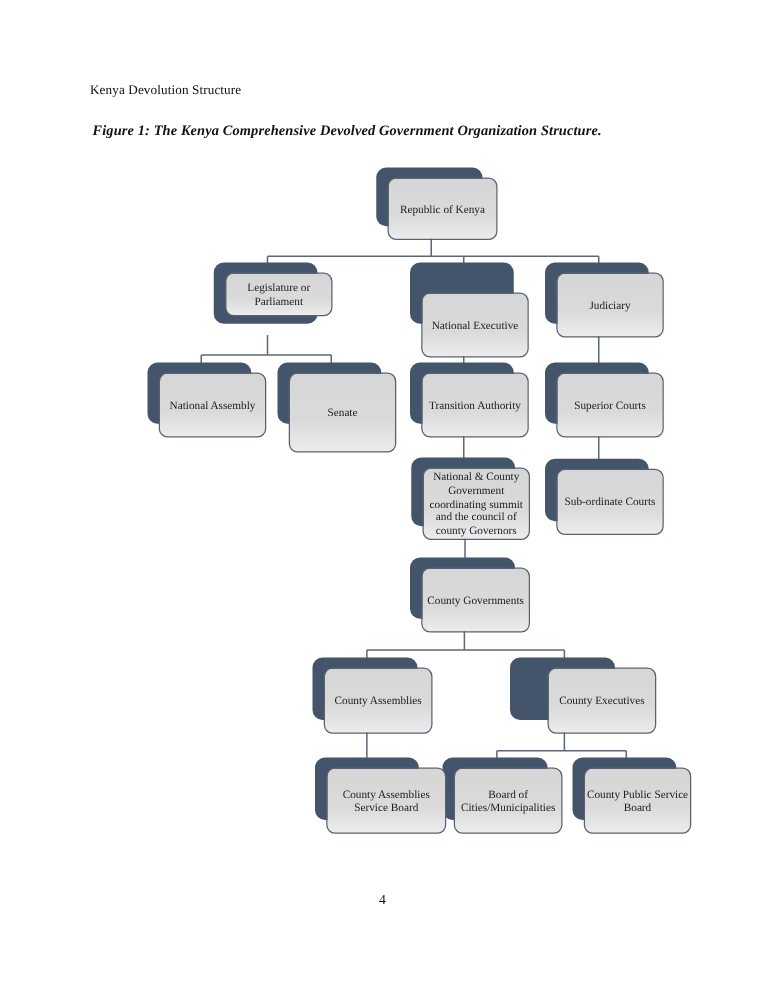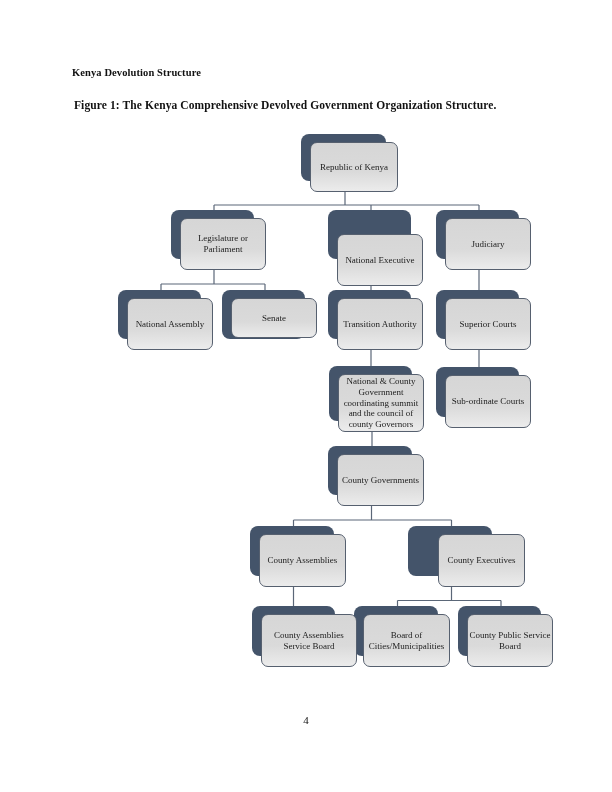--- a/index.html
+++ b/index.html
@@ -6,25 +6,25 @@
   .page{
     position:relative;
     width:612px;height:792px;
     background:#ffffff;
     font-family:"Liberation Serif","DejaVu Serif",serif;
     color:#111;
     overflow:hidden;
   }
   .doc-heading{
     position:absolute;left:72px;top:67px;
-    font-size:10.5px;font-weight:bold;letter-spacing:.1px;
+    font-size:10.5px;font-weight:normal;letter-spacing:.1px;
   }
   .figure-caption{
     position:absolute;left:74px;top:99px;
-    font-size:11.5px;font-weight:bold;letter-spacing:.1px;
+    font-size:11.5px;font-weight:bold;font-style:italic;letter-spacing:.1px;
   }
   .page-number{
     position:absolute;left:0;top:714px;width:612px;
     text-align:center;font-size:11px;
   }
   #org-chart{position:absolute;left:0;top:0;width:612px;height:792px;}
   #connector-svg{position:absolute;left:0;top:0;z-index:1;}
   .node-shadow{
     position:absolute;z-index:2;
     border-radius:8px;
@@ -69,37 +69,37 @@
         <line x1="451.5" y1="585" x2="451.5" y2="600.5" stroke="#5b6778" stroke-width="1.2"></line>
         <line x1="397.5" y1="600.5" x2="501" y2="600.5" stroke="#5b6778" stroke-width="1.2"></line>
         <line x1="397.5" y1="600.5" x2="397.5" y2="617" stroke="#5b6778" stroke-width="1.2"></line>
         <line x1="501" y1="600.5" x2="501" y2="617" stroke="#5b6778" stroke-width="1.2"></line>
       </svg>
       <div class="node-shadow" style="left: 301px; top: 134px; width: 85px; height: 47px; background: rgb(68, 84, 106);"></div>
       <div class="node-box" style="left: 310px; top: 142px; width: 88px; height: 50px; border: 1.3px solid rgb(86, 96, 111); background: linear-gradient(rgb(214, 214, 214) 0%, rgb(218, 218, 218) 60%, rgb(236, 236, 236) 100%);">
         <span>Republic of Kenya</span>
       </div>
       <div class="node-shadow" style="left: 171px; top: 210px; width: 83px; height: 49px; background: rgb(68, 84, 106);"></div>
-      <div class="node-box" style="left: 180px; top: 218px; width: 86px; height: 52px; border: 1.3px solid rgb(86, 96, 111); background: linear-gradient(rgb(214, 214, 214) 0%, rgb(218, 218, 218) 60%, rgb(236, 236, 236) 100%); justify-content: center;">
+      <div class="node-box" style="left: 180px; top: 218px; width: 86px; height: 35px; border: 1.3px solid rgb(86, 96, 111); background: linear-gradient(rgb(214, 214, 214) 0%, rgb(218, 218, 218) 60%, rgb(236, 236, 236) 100%); justify-content: center;">
         <span>Legislature or Parliament</span>
       </div>
       <div class="node-shadow" style="left: 328px; top: 210px; width: 83px; height: 49px; background: rgb(68, 84, 106);"></div>
       <div class="node-box" style="left: 337px; top: 218px; width: 86px; height: 52px; border: 1.3px solid rgb(86, 96, 111); background: linear-gradient(rgb(214, 214, 214) 0%, rgb(218, 218, 218) 60%, rgb(236, 236, 236) 100%); margin-top: 16px;">
         <span>National Executive</span>
       </div>
       <div class="node-shadow" style="left: 436px; top: 210px; width: 83px; height: 49px; background: rgb(68, 84, 106);"></div>
       <div class="node-box" style="left: 445px; top: 218px; width: 86px; height: 52px; border: 1.3px solid rgb(86, 96, 111); background: linear-gradient(rgb(214, 214, 214) 0%, rgb(218, 218, 218) 60%, rgb(236, 236, 236) 100%);">
         <span>Judiciary</span>
       </div>
       <div class="node-shadow" style="left: 118px; top: 290px; width: 83px; height: 49px; background: rgb(68, 84, 106);"></div>
       <div class="node-box" style="left: 127px; top: 298px; width: 86px; height: 52px; border: 1.3px solid rgb(86, 96, 111); background: linear-gradient(rgb(214, 214, 214) 0%, rgb(218, 218, 218) 60%, rgb(236, 236, 236) 100%);">
         <span>National Assembly</span>
       </div>
       <div class="node-shadow" style="left: 222px; top: 290px; width: 83px; height: 49px; background: rgb(68, 84, 106);"></div>
-      <div class="node-box" style="left: 231px; top: 298px; width: 86px; height: 40px; border: 1.3px solid rgb(86, 96, 111); background: linear-gradient(rgb(214, 214, 214) 0%, rgb(218, 218, 218) 60%, rgb(236, 236, 236) 100%);">
+      <div class="node-box" style="left: 231px; top: 298px; width: 86px; height: 64px; border: 1.3px solid rgb(86, 96, 111); background: linear-gradient(rgb(214, 214, 214) 0%, rgb(218, 218, 218) 60%, rgb(236, 236, 236) 100%);">
         <span>Senate</span>
       </div>
       <div class="node-shadow" style="left: 328px; top: 290px; width: 83px; height: 49px; background: rgb(68, 84, 106);"></div>
       <div class="node-box" style="left: 337px; top: 298px; width: 86px; height: 52px; border: 1.3px solid rgb(86, 96, 111); background: linear-gradient(rgb(214, 214, 214) 0%, rgb(218, 218, 218) 60%, rgb(236, 236, 236) 100%);">
         <span>Transition Authority</span>
       </div>
       <div class="node-shadow" style="left: 436px; top: 290px; width: 83px; height: 49px; background: rgb(68, 84, 106);"></div>
       <div class="node-box" style="left: 445px; top: 298px; width: 86px; height: 52px; border: 1.3px solid rgb(86, 96, 111); background: linear-gradient(rgb(214, 214, 214) 0%, rgb(218, 218, 218) 60%, rgb(236, 236, 236) 100%);">
         <span>Superior Courts</span>
       </div>

